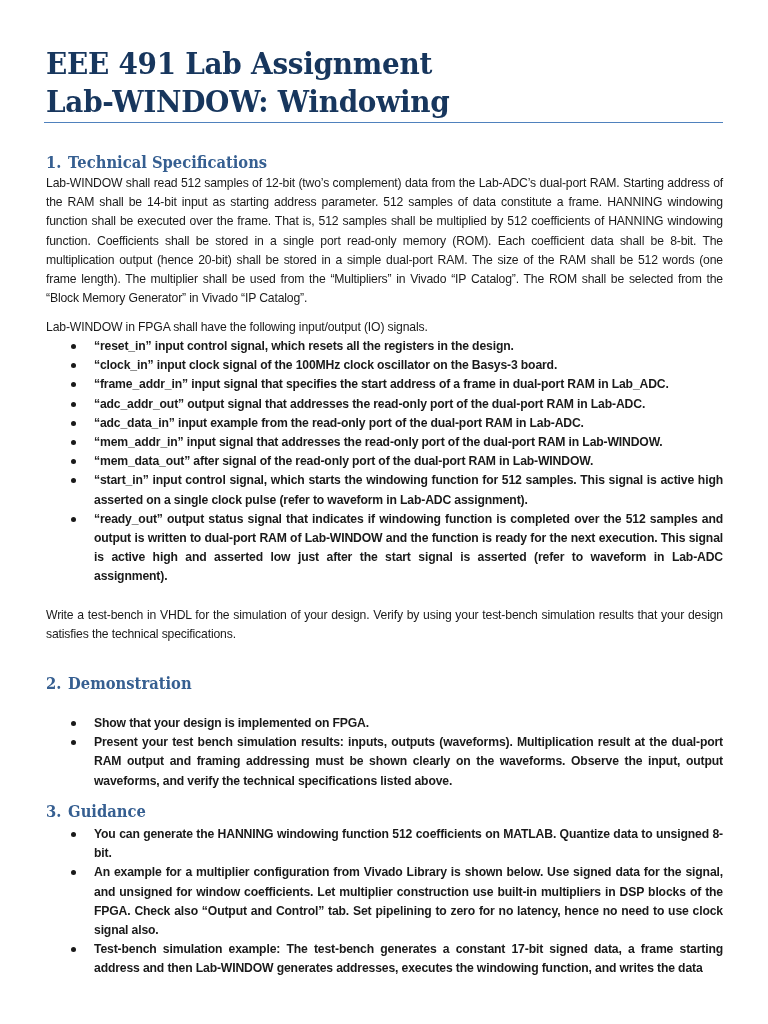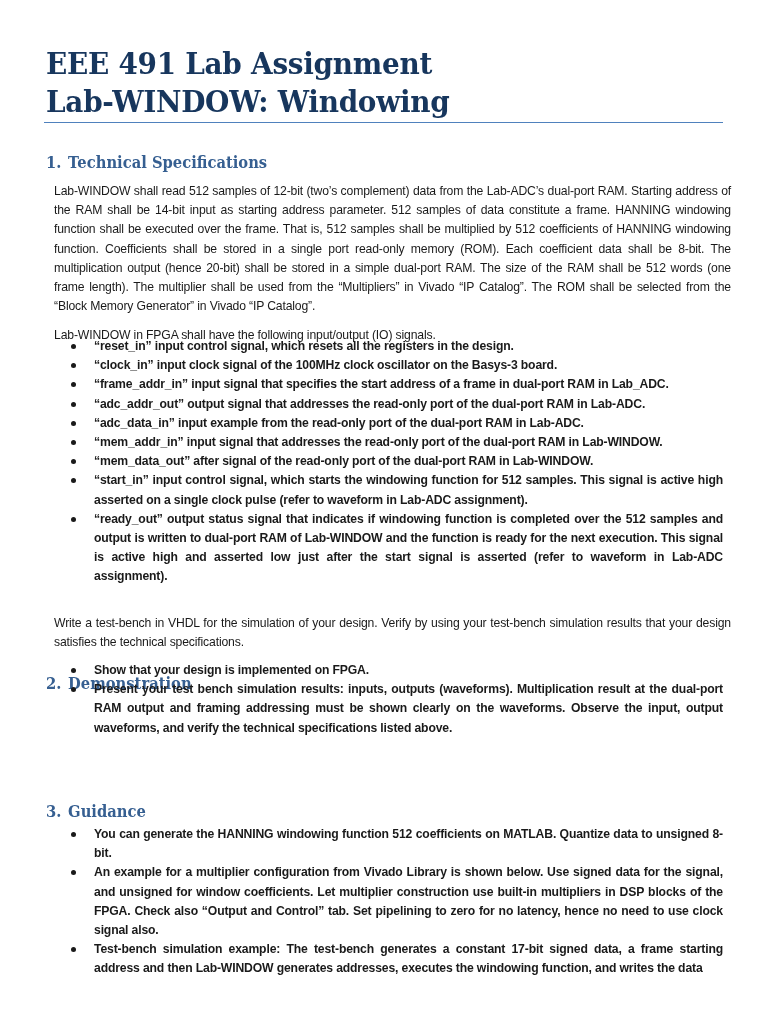--- a/index.html
+++ b/index.html
@@ -20,21 +20,21 @@
     border-top: 1.5px solid #4f81bd;
   }
   .h {
     position: absolute; left: 0; margin: 0;
     font-family: "DejaVu Serif", serif; font-weight: bold;
     color: #365f91; font-size: 16px; line-height: 20px; white-space: nowrap;
     transform: scaleX(0.92); transform-origin: left top;
   }
   .h .num { display: inline-block; width: 24px; }
   .p {
-    position: absolute; left: 0; width: 677px; margin: 8px;
+    position: absolute; left: 0; width: 677px; margin: 0;
     font-size: 12.2px; line-height: 19.2px; text-align: justify;
     letter-spacing: -0.15px;
   }
   ul.b {
     position: absolute; left: 0; width: 677px; margin: 0; padding: 0; list-style: none;
     font-size: 12.2px; line-height: 19.2px; letter-spacing: -0.15px; font-weight: bold;
   }
   ul.b li { position: relative; padding-left: 48px; text-align: justify; }
   ul.b li .dot {
     position: absolute; left: 25px; top: 7px; width: 5px; height: 5px;
@@ -66,21 +66,21 @@
     <li><span class="dot"></span><span>“mem_addr_in” input signal that addresses the read-only port of the dual-port RAM in Lab-WINDOW.</span></li>
     <li><span class="dot"></span><span>“mem_data_out” after signal of the read-only port of the dual-port RAM in Lab-WINDOW.</span></li>
     <li><span class="dot"></span><span>“start_in” input control signal, which starts the windowing function for 512 samples. This signal is active high asserted on a single clock pulse (refer to waveform in Lab-ADC assignment).</span></li>
     <li><span class="dot"></span><span>“ready_out” output status signal that indicates if windowing function is completed over the 512 samples and output is written to dual-port RAM of Lab-WINDOW and the function is ready for the next execution. This signal is active high and asserted low just after the start signal is asserted (refer to waveform in Lab-ADC assignment).</span></li>
   </ul>
   <p class="p" style="top:606px">Write a test-bench in VHDL for the simulation of your design. Verify by using your test-bench simulation results that your design satisfies the technical specifications.</p>
 
   <h2 class="h" style="top:674px">
     <span class="num">2.</span><span>Demonstration</span>
   </h2>
-  <ul class="b" style="top:661px">
+  <ul class="b" style="top:714px">
     <li><span class="dot"></span><span>Show that your design is implemented on FPGA.</span></li>
     <li><span class="dot"></span><span>Present your test bench simulation results: inputs, outputs (waveforms). Multiplication result at the dual-port RAM output and framing addressing must be shown clearly on the waveforms. Observe the input, output waveforms, and verify the technical specifications listed above.</span></li>
   </ul>
 
   <h2 class="h" style="top:802px">
     <span class="num">3.</span><span>Guidance</span>
   </h2>
   <ul class="b" style="top:825px">
     <li><span class="dot"></span><span>You can generate the HANNING windowing function 512 coefficients on MATLAB. Quantize data to unsigned 8-bit.</span></li>
     <li><span class="dot"></span><span>An example for a multiplier configuration from Vivado Library is shown below. Use signed data for the signal, and unsigned for window coefficients. Let multiplier construction use built-in multipliers in DSP blocks of the FPGA. Check also “Output and Control” tab. Set pipelining to zero for no latency, hence no need to use clock signal also.</span></li>

